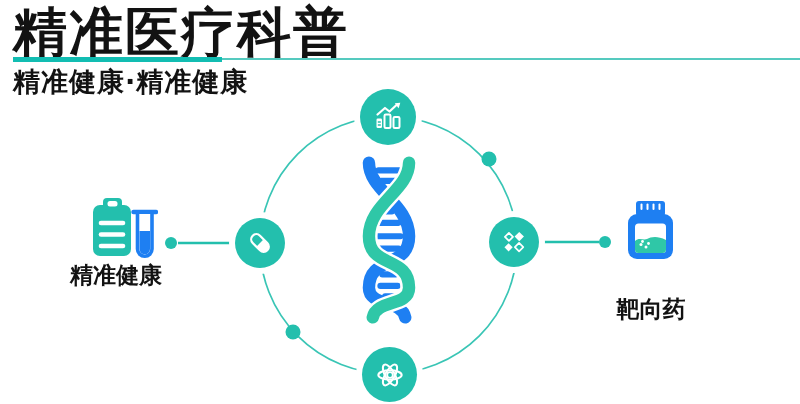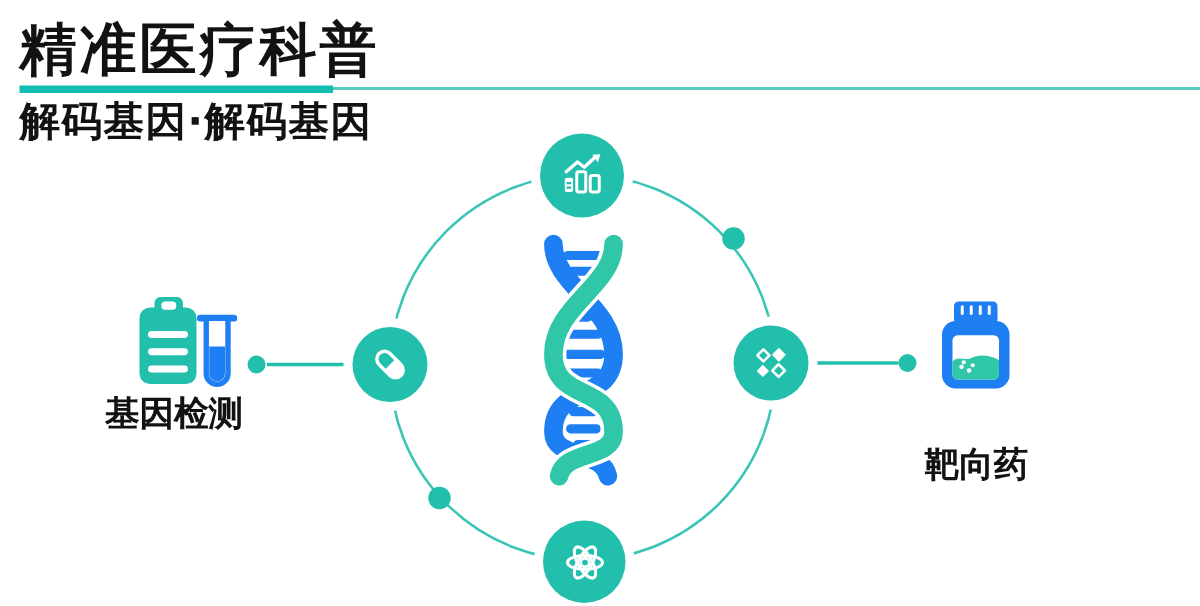--- a/index.html
+++ b/index.html
@@ -1,20 +1,20 @@
 <!DOCTYPE html>
 <html style="--teal: #23bfad; --teal-dark: #12bdb2; --teal-light: #55cabf; --blue: #1e7ff2; --liquid: #2fc7a7; --text: #121212; --background: #ffffff;"><head>
 <meta charset="utf-8">
 <style>
   html,body{margin:0;padding:0;}
   .canvas{position:relative;width:800px;height:404px;overflow:hidden;
     background:var(--background,#fff);font-family:"DejaVu Sans",sans-serif;}
 
   
-  .title{position:absolute;left:13px;top:12px;margin:0;font-size:38px;line-height:1.15;
+  .title{position:absolute;left:13px;top:2px;margin:0;font-size:54px;line-height:1.15;
     font-weight:900;letter-spacing:2px;color:var(--text,#121212);white-space:nowrap;}
   .divider-thick{position:absolute;left:13px;top:57px;width:209px;height:5px;
     background:var(--teal-dark,#12bdb2);z-index:4;}
   .divider-thin{position:absolute;left:222px;top:58px;width:578px;height:2px;
     background:var(--teal-light,#55cabf);z-index:4;}
   .subtitle{position:absolute;left:13px;top:66px;margin:0;font-size:27px;line-height:1.2;
     font-weight:700;letter-spacing:1px;color:var(--text,#121212);white-space:nowrap;}
 
   
   .ring{position:absolute;left:0;top:0;z-index:1;}
@@ -44,21 +44,21 @@
   .label-right{left:591px;margin-top:34px;}
 </style>
 </head>
 <body>
 
 <div class="canvas">
 
   <h1 class="title">精准医疗科普</h1>
   <div class="divider-thick"></div>
   <div class="divider-thin"></div>
-  <h2 class="subtitle">解码基因·解码基因</h2>
+  <h2 class="subtitle">精准健康·精准健康</h2>
 
   <svg class="ring" width="800" height="404" viewBox="0 0 800 404">
     <circle cx="388.5" cy="245" r="128.5" fill="none" class="s-teal" stroke-width="1.7" stroke-opacity="0.9"></circle>
     <circle cx="489" cy="159" r="7.5" class="f-teal"></circle>
     <circle cx="293" cy="332" r="7.5" class="f-teal"></circle>
     <circle cx="171" cy="243" r="6" class="f-teal"></circle>
     <line x1="178" y1="243" x2="233" y2="243" class="s-teal" stroke-width="2.4"></line>
     <line x1="541" y1="242" x2="599" y2="242" class="s-teal" stroke-width="2.4"></line>
     <circle cx="605" cy="242" r="6" class="f-teal"></circle>
   </svg>
@@ -130,21 +130,21 @@
     <g stroke="#fff" stroke-width="4.6" stroke-linecap="round">
       <line x1="11" y1="27" x2="33" y2="27"></line>
       <line x1="11" y1="38.5" x2="33" y2="38.5"></line>
       <line x1="11" y1="50" x2="33" y2="50"></line>
     </g>
     <line x1="43.5" y1="16" x2="66" y2="16" class="s-blue" stroke-width="4.5" stroke-linecap="round"></line>
     <path d="M47.5,18 V53 A7.25,7.25 0 0 0 62,53 V18 Z" fill="#fff"></path>
     <path d="M49.5,35 H60 V53 A5.25,5.25 0 0 1 49.5,53 Z" class="f-blue"></path>
     <path d="M47.5,18 V53 A7.25,7.25 0 0 0 62,53 V18" fill="none" class="s-blue" stroke-width="3.6"></path>
   </svg>
-  <div class="node-label label-left">基因检测</div>
+  <div class="node-label label-left">精准健康</div>
 
   <svg class="node-icon node-icon-right" viewBox="0 0 60 66">
     <rect x="14" y="5" width="29" height="15" rx="3" class="f-blue"></rect>
     <g stroke="#fff" stroke-width="2" stroke-linecap="round">
       <line x1="19.5" y1="8.5" x2="19.5" y2="13"></line>
       <line x1="25.5" y1="8.5" x2="25.5" y2="13"></line>
       <line x1="31.5" y1="8.5" x2="31.5" y2="13"></line>
       <line x1="37.5" y1="8.5" x2="37.5" y2="13"></line>
     </g>
     <rect x="6" y="18" width="45" height="45" rx="9" class="f-blue"></rect>

